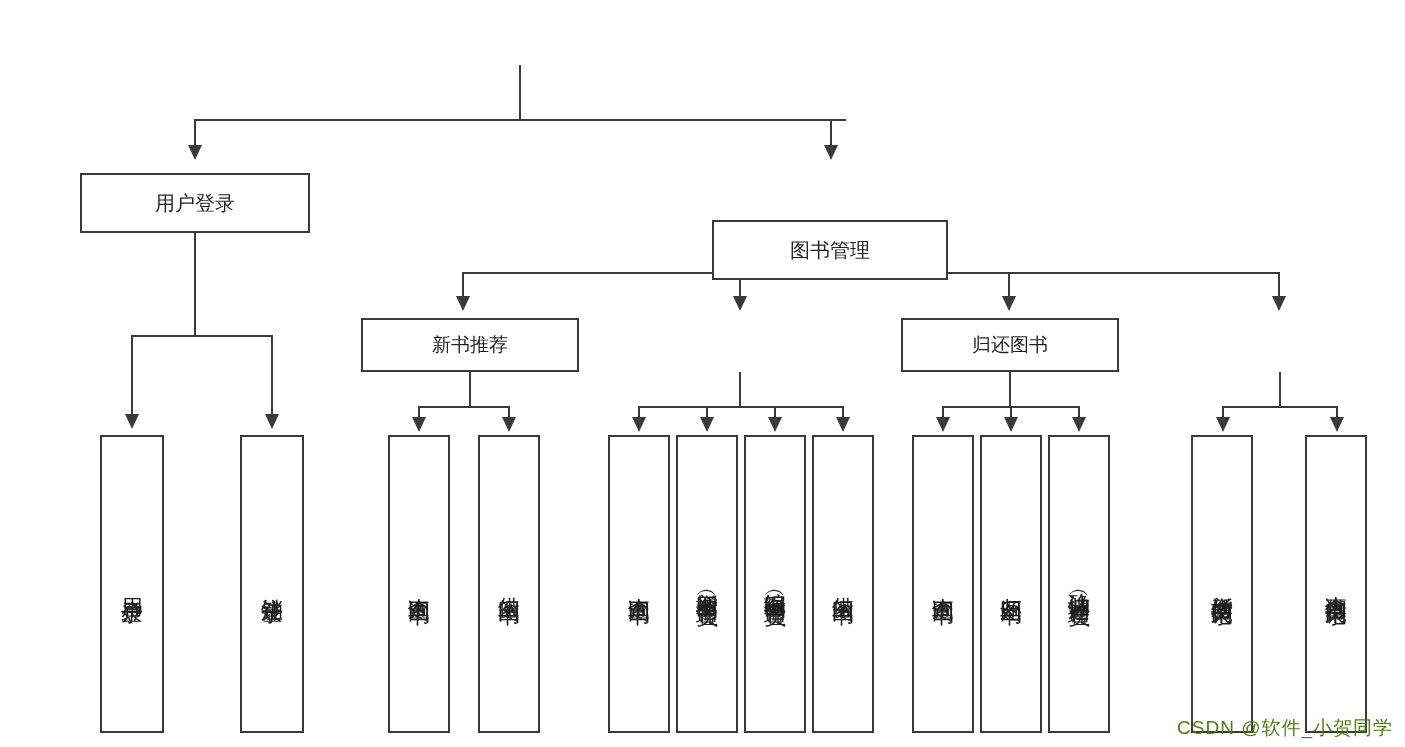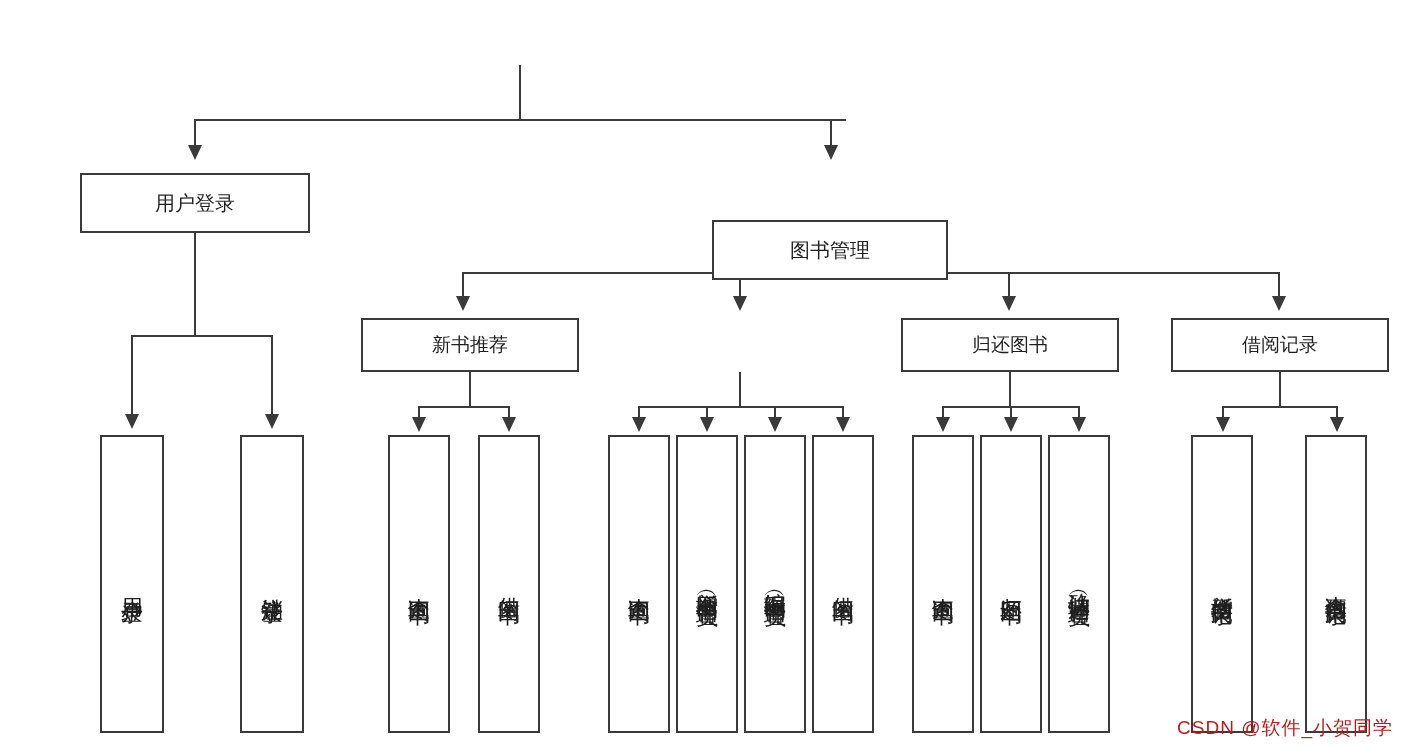--- a/index.html
+++ b/index.html
@@ -54,21 +54,21 @@
     border-right:7px solid transparent;
     border-top:15px solid #3a3a3a;
     z-index:2;
   }
 
   
   #watermark{
     position:absolute;
     right:12px;bottom:6px;
     font-size:19px;
-    color:#b91c1c;
+    color:#4d7c0f;
     letter-spacing:1px;
     white-space:nowrap;
     z-index:5;
     font-family:"Liberation Sans","DejaVu Sans",sans-serif;
   }
 </style>
 </head>
 <body>
 
 <div id="canvas">
@@ -114,23 +114,20 @@
   <div class="arrow" style="left:1002px;top:296px;"></div>
   <div class="vline" style="left:1278px;top:272px;height:27px;"></div>
   <div class="arrow" style="left:1272px;top:296px;"></div>
 
   <div class="node lvl3" style="left:361px;top:318px;width:218px;height:54px;">
     <span>新书推荐</span>
   </div>
   <div class="node lvl3" style="left:901px;top:318px;width:218px;height:54px;">
     <span>归还图书</span>
   </div>
-  <div class="node lvl3" style="left:1171px;top:318px;width:218px;height:54px;">
-    <span>借阅记录</span>
-  </div>
 
   <div class="vline" style="left:469px;top:372px;height:34px;"></div>
   <div class="hline" style="left:418px;top:406px;width:92px;"></div>
   <div class="vline" style="left:418px;top:406px;height:14px;"></div>
   <div class="arrow" style="left:412px;top:417px;"></div>
   <div class="vline" style="left:508px;top:406px;height:14px;"></div>
   <div class="arrow" style="left:502px;top:417px;"></div>
 
   <div class="node leaf" style="left:388px;top:435px;width:62px;height:298px;">
     <span class="vtext">查询图书</span>

